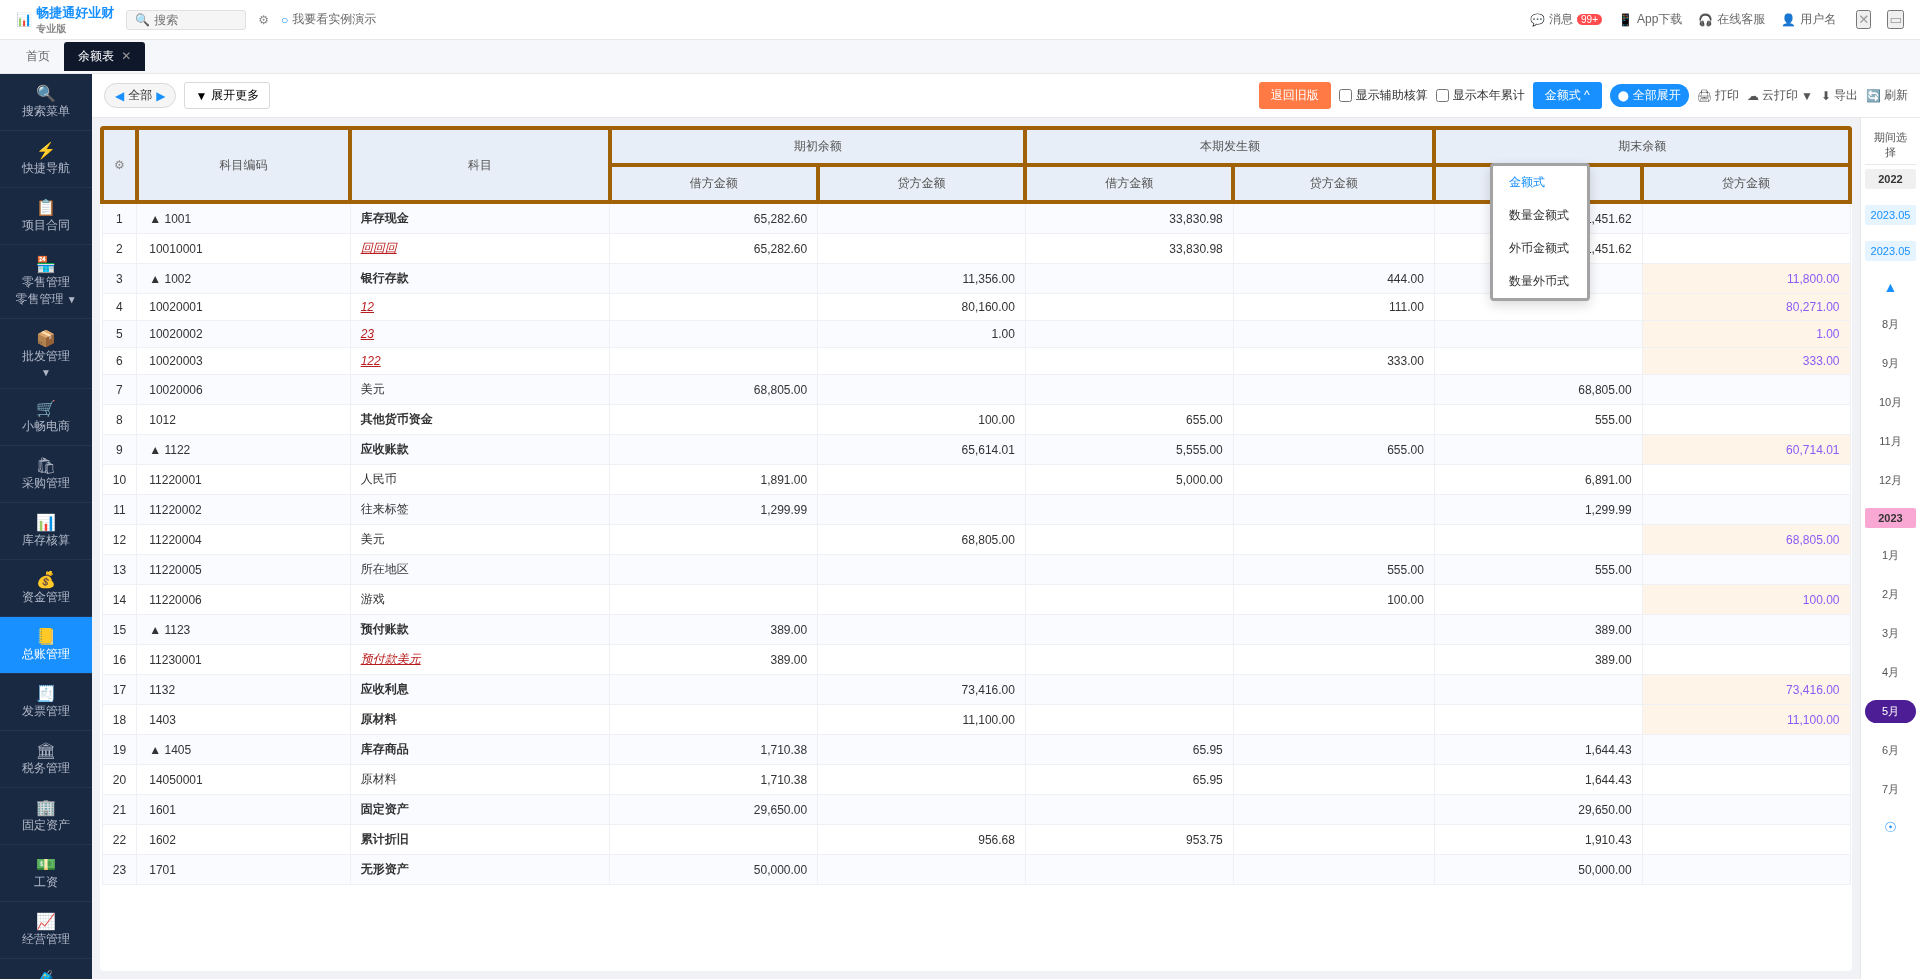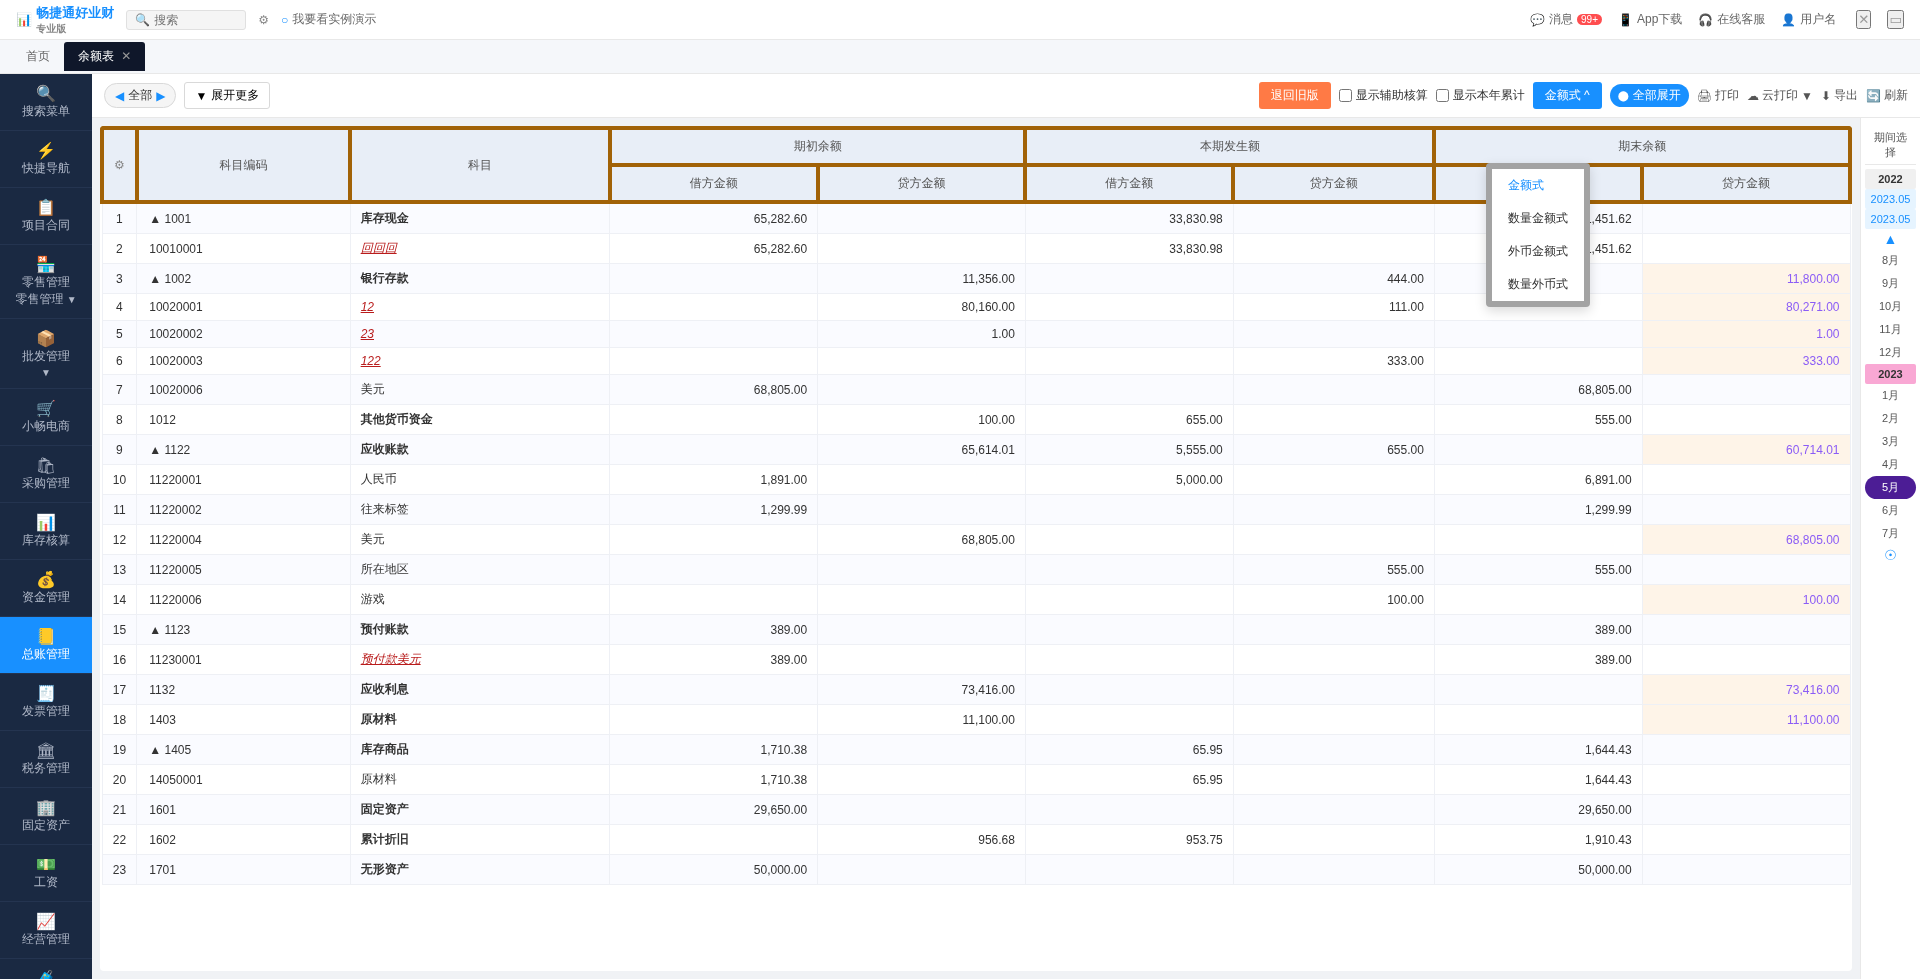--- a/index.html
+++ b/index.html
@@ -93,21 +93,21 @@
     .period-item {
       width: 100%; text-align: center; padding: 4px 2px; cursor: pointer;
       color: #555; font-size: 11px; border-radius: 2px;
     }
     .period-item.active-period { background: #4c1d95; color: #fff; border-radius: 12px; }
     .period-item.year-label { font-weight: bold; color: #333; background: #f9a8d4; }
     .nav-arrow { cursor: pointer; color: #1890ff; font-size: 14px; padding: 2px; }
 
     
     .dropdown-menu {
-      position: absolute; background: #fff; border: 6px solid #a3a3a3;
+      position: absolute; background: #fff; border: 3px solid #a3a3a3;
       border-radius: 4px; box-shadow: 0 4px 12px rgba(0,0,0,0.15);
       z-index: 100; min-width: 100px;
       top: 45px; right: 330px;
     }
     .dropdown-item { padding: 8px 16px; cursor: pointer; font-size: 12px; color: #333; }
     .dropdown-item.selected { color: #1890ff; }
 
     .close-btn { cursor: pointer; color: #999; margin-left: 4px; }
     .maximize-btn { cursor: pointer; color: #999; }
   </style>
@@ -574,21 +574,21 @@
                 <td class="td-right"></td>
                 <td class="td-right">50,000.00</td>
                 <td class="td-right"></td>
               </tr>
             </tbody>
         </table>
       </div>
 
       <div class="right-panel">
         <div class="period-header">期间选择</div>
-        <div style="display:flex;flex-direction:column;width:100%;align-items:center;gap:0;font-size:11px;">
+        <div style="display:flex;flex-direction:column;width:100%;align-items:center;gap:16px;font-size:11px;">
           <div class="period-item" style="background:#f0f0f0;font-weight:bold;color:#333;">2022</div>
           <div class="period-item" style="background:#e6f4ff;color:#1890ff;font-size:11px;">2023.05</div>
           <div class="period-item" style="background:#e6f4ff;color:#1890ff;font-size:11px;">2023.05</div>
           <div class="nav-arrow">▲</div>
           <div class="period-item">8月</div>
           <div class="period-item">9月</div>
           <div class="period-item">10月</div>
           <div class="period-item">11月</div>
           <div class="period-item">12月</div>
           <div class="period-item year-label">2023</div>

